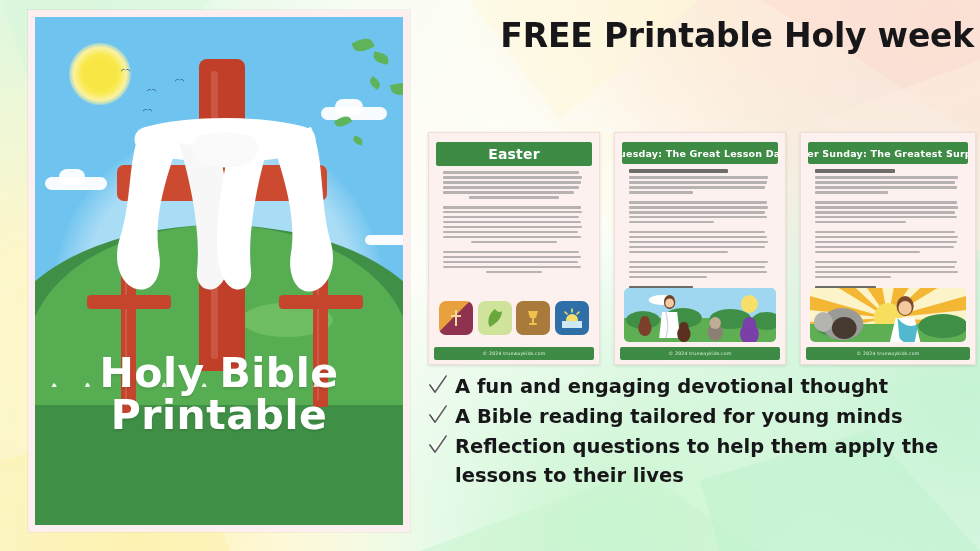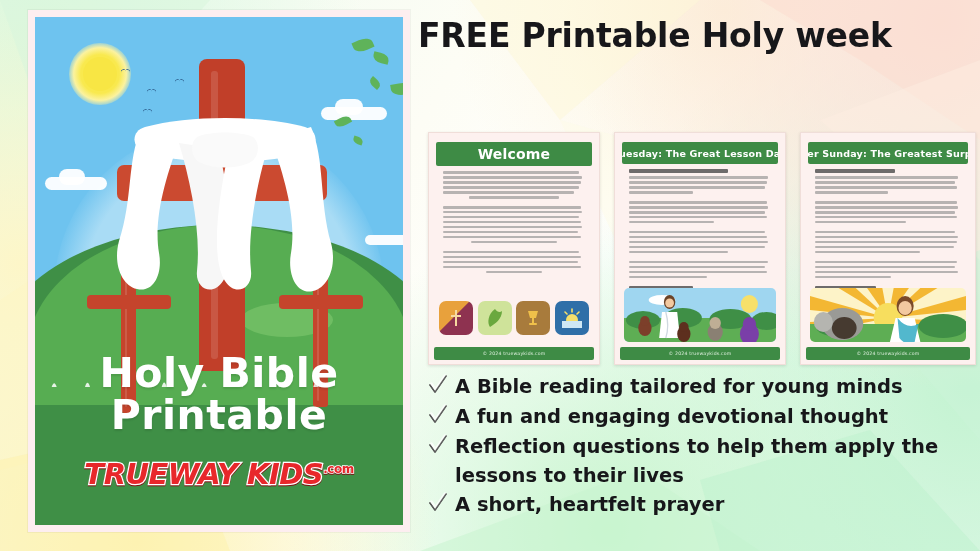--- a/index.html
+++ b/index.html
@@ -110,21 +110,21 @@
     border-top:1.6px solid #2e5f8e; border-radius:50%;
   }
   .bird::before { left:0; transform:rotate(-18deg); }
   .bird::after  { left:4px; transform:rotate(18deg); }
   .cloud { position:absolute; background:#fff; border-radius:20px; opacity:.95; }
   .leaf { position:absolute; background:#5fb35a; border-radius:0 60% 0 60%; }
 
   
   #headline {
     position:absolute; left:418px; top:16px; width:556px;
-    text-align:left;
+    text-align:right;
     font-family:"DejaVu Sans", sans-serif;
     font-weight:bold; font-size:33px; line-height:1.22;
     color:#17171a; letter-spacing:-.2px;
   }
 
   
   #pages { position:absolute; left:428px; top:132px; width:548px; height:235px; }
   .page {
     position:absolute; top:0; width:172px; height:233px;
     background:#fdf1ef;
@@ -278,36 +278,31 @@
         <path d="M292 12 q3 -8 6 0 Z"></path>
           <path d="M334 12 q3 -10 6 0 Z"></path>
       </g>
     </svg>
 
     <div class="poster-title">
       <div>Holy Bible</div>
       <div>Printable</div>
     </div>
 
-    <div class="logo-wrap">
-      <span class="logo">
-        <span>TRUEWAY KIDS</span><span class="dotcom">.com</span>
-      </span>
-    </div>
   </div>
 </div>
 
 <div id="headline">
   <div>FREE Printable Holy week</div>
 </div>
 
 <div id="pages">
 
   <div class="page p1">
-    <div class="page-banner">Welcome</div>
+    <div class="page-banner">Easter</div>
     <div class="page-body">
       <div class="tline" style="width:96%"></div>
         <div class="tline" style="width:98%"></div>
       <div class="tline" style="width:97%"></div>
         <div class="tline" style="width:96%"></div>
       <div class="tline" style="width:92%"></div>
         <div class="tline" style="width:64%;margin-left:18%"></div>
       <div class="tgap"></div>
       <div class="tline" style="width:97%"></div>
         <div class="tline" style="width:98%"></div>
@@ -492,48 +487,38 @@
 <div id="bullets">
 
   <div class="bullet">
     <span class="check">
       <svg width="20" height="22" viewBox="0 0 20 22">
           <path d="M2 11 L7 18 L18 2" fill="none" stroke="#4a4a4a" stroke-width="1.6" stroke-linecap="round" stroke-linejoin="round"></path>
           <path d="M3.4 9.6 L7.4 15.4 L17 1.6" fill="none" stroke="#ffffff" stroke-width="2.6" stroke-linecap="round" opacity=".7"></path>
           <path d="M2 11 L7 18 L18 2" fill="none" stroke="#5a5a5a" stroke-width="1.1" stroke-linecap="round" stroke-linejoin="round"></path>
         </svg>
     </span>
-    <span class="bullet-text">A Bible reading tailored for young minds</span>
+    <span class="bullet-text">A fun and engaging devotional thought</span>
   </div>
 
   <div class="bullet">
     <span class="check">
       <svg width="20" height="22" viewBox="0 0 20 22">
           <path d="M2 11 L7 18 L18 2" fill="none" stroke="#4a4a4a" stroke-width="1.6" stroke-linecap="round" stroke-linejoin="round"></path>
           <path d="M3.4 9.6 L7.4 15.4 L17 1.6" fill="none" stroke="#ffffff" stroke-width="2.6" stroke-linecap="round" opacity=".7"></path>
           <path d="M2 11 L7 18 L18 2" fill="none" stroke="#5a5a5a" stroke-width="1.1" stroke-linecap="round" stroke-linejoin="round"></path>
         </svg>
     </span>
-    <span class="bullet-text">A fun and engaging devotional thought</span>
+    <span class="bullet-text">A Bible reading tailored for young minds</span>
   </div>
 
   <div class="bullet">
     <span class="check">
       <svg width="20" height="22" viewBox="0 0 20 22">
           <path d="M2 11 L7 18 L18 2" fill="none" stroke="#4a4a4a" stroke-width="1.6" stroke-linecap="round" stroke-linejoin="round"></path>
           <path d="M3.4 9.6 L7.4 15.4 L17 1.6" fill="none" stroke="#ffffff" stroke-width="2.6" stroke-linecap="round" opacity=".7"></path>
           <path d="M2 11 L7 18 L18 2" fill="none" stroke="#5a5a5a" stroke-width="1.1" stroke-linecap="round" stroke-linejoin="round"></path>
         </svg>
     </span>
     <span class="bullet-text">Reflection questions to help them apply the lessons to their lives</span>
   </div>
 
-  <div class="bullet">
-    <span class="check">
-      <svg width="20" height="22" viewBox="0 0 20 22">
-          <path d="M2 11 L7 18 L18 2" fill="none" stroke="#4a4a4a" stroke-width="1.6" stroke-linecap="round" stroke-linejoin="round"></path>
-          <path d="M3.4 9.6 L7.4 15.4 L17 1.6" fill="none" stroke="#ffffff" stroke-width="2.6" stroke-linecap="round" opacity=".7"></path>
-          <path d="M2 11 L7 18 L18 2" fill="none" stroke="#5a5a5a" stroke-width="1.1" stroke-linecap="round" stroke-linejoin="round"></path>
-        </svg>
-    </span>
-    <span class="bullet-text">A short, heartfelt prayer</span>
-  </div>
 </div>
 
 </body></html>

